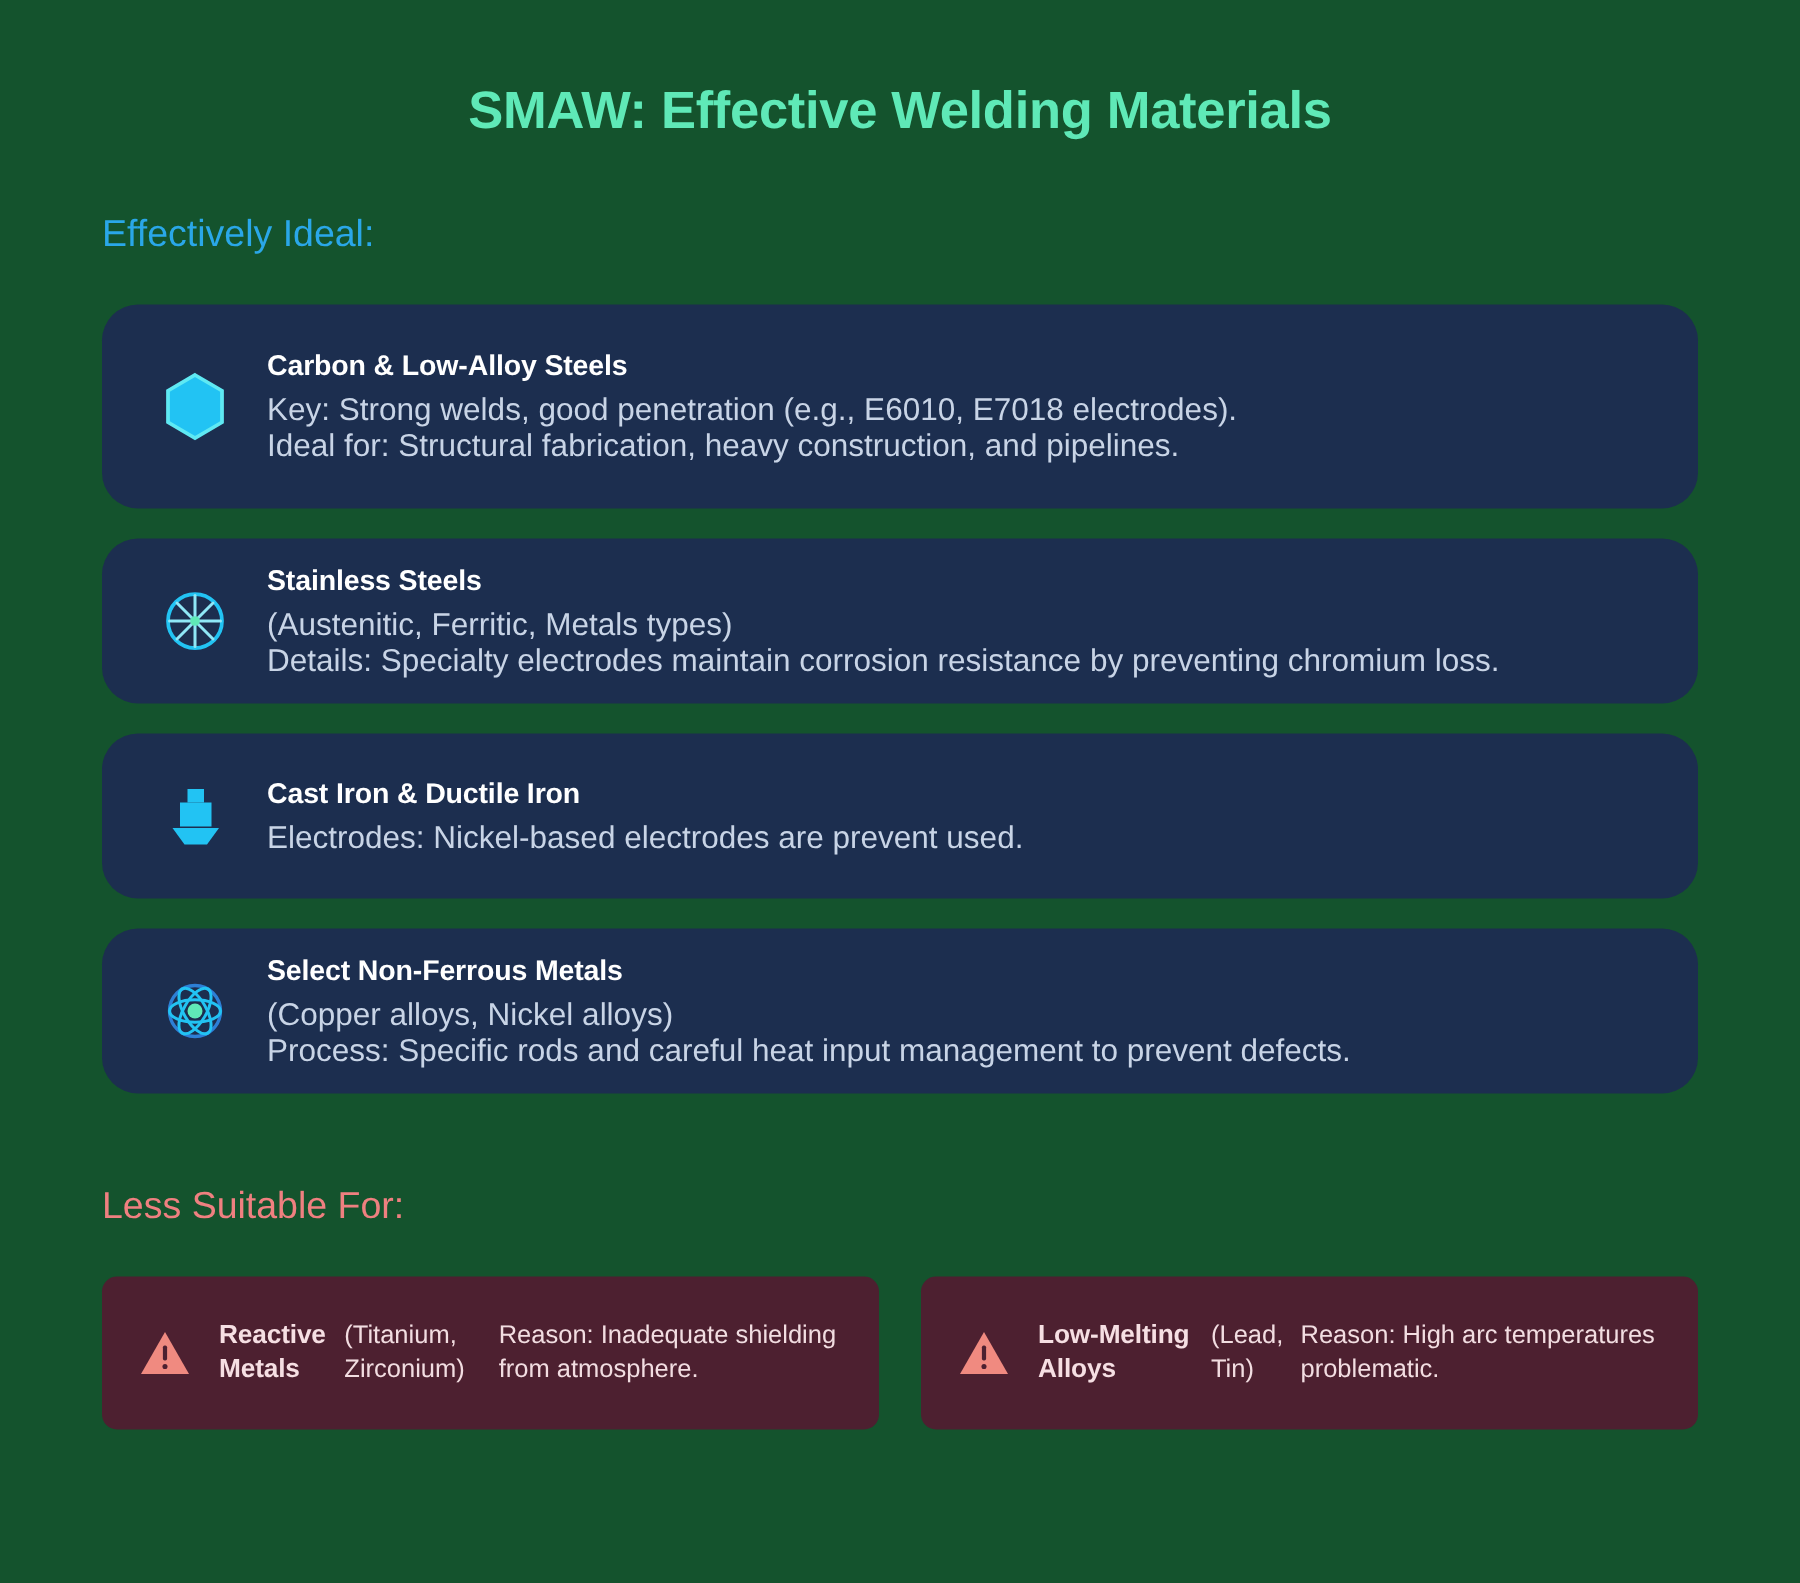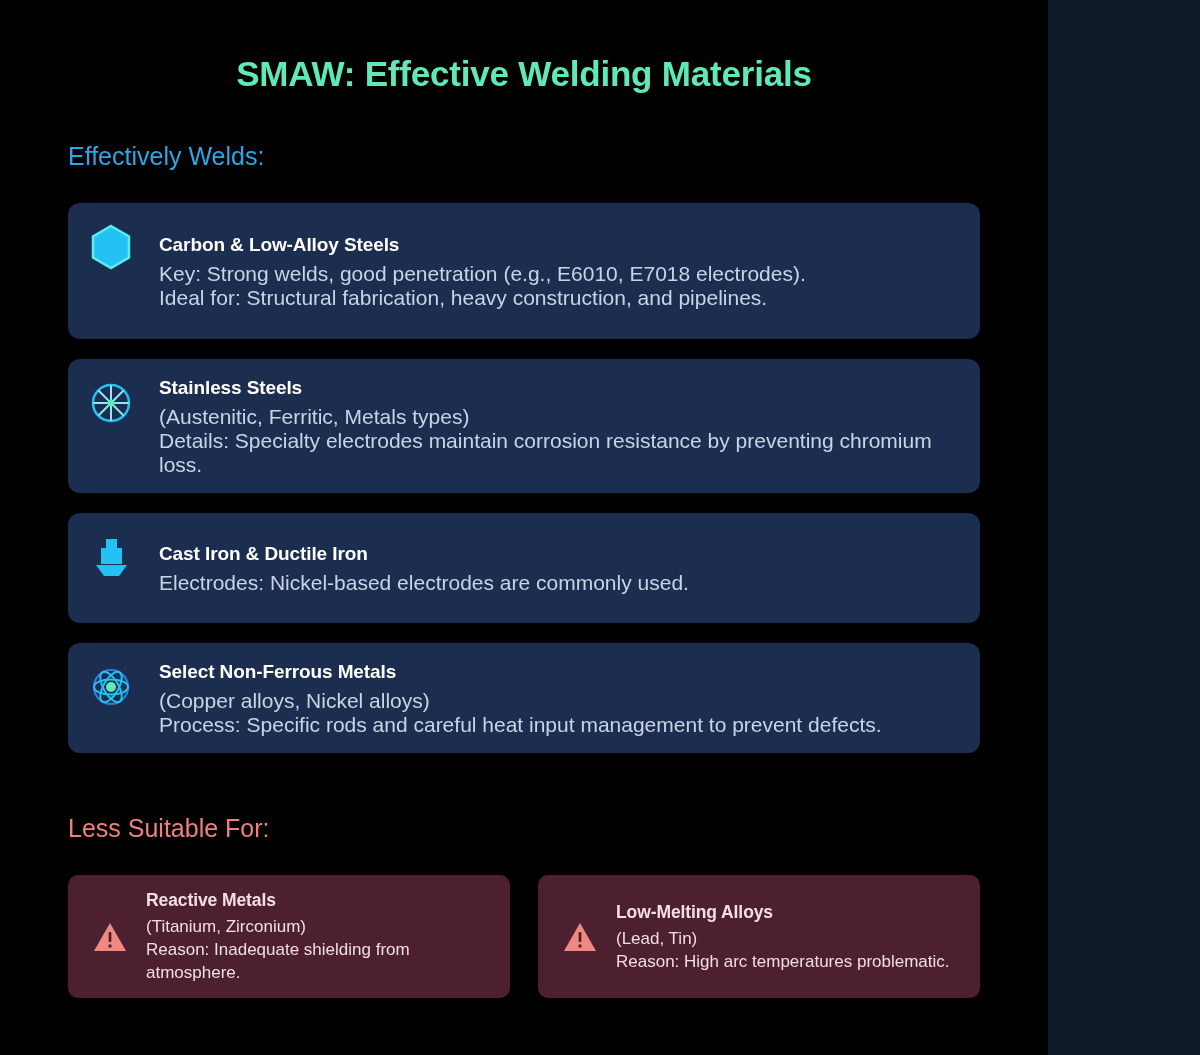--- a/index.html
+++ b/index.html
@@ -7,23 +7,23 @@
   html, body {
     width: 1200px;
     height: 1055px;
     background: #0d1829;
     font-family: "Liberation Sans", sans-serif;
     overflow: hidden;
   }
 
   .page {
     position: relative;
-    width: 1048px;
+    width: 1200px;
     height: 1055px;
-    background: #000000;
+    background: #14532d;
     padding: 0;
   }
 
   
   .title {
     text-align: center;
     font-size: 35px;
     font-weight: bold;
     color: #5fe9b7;
     letter-spacing: -0.2px;
@@ -52,23 +52,24 @@
   .cards {
     margin-top: 32px;
     display: flex;
     flex-direction: column;
     gap: 20px;
     padding: 0 68px;
   }
 
   .card {
     background: #1c2e4f;
-    border-radius: 12px;
-    display: flex;
-    padding: 16px 9px;
+    border-radius: 24px;
+    display: flex;
+    align-items: center;
+    padding: 16px 28px;
     min-height: 110px;
   }
   .card.tall { min-height: 136px; }
 
   .card-icon {
     flex: 0 0 56px;
     width: 56px;
     height: 56px;
     display: flex;
     align-items: center;
@@ -120,21 +121,21 @@
     flex: 0 0 36px;
     width: 36px;
     height: 36px;
     display: flex;
     align-items: center;
     justify-content: center;
     margin-right: 18px;
     margin-left: 4px;
   }
 
-  .warn-body { display: flex; flex-direction: column; }
+  .warn-body { display: flex; flex-direction: row; }
 
   .warn-title {
     font-size: 17.5px;
     font-weight: bold;
     color: #f6dfe3;
     line-height: 23px;
     margin-bottom: 3px;
     letter-spacing: -0.1px;
   }
 
@@ -146,21 +147,21 @@
 
   svg { display: block; overflow: visible; }
 </style>
 </head>
 <body>
 
 <div class="page">
 
   <h1 class="title">SMAW: Effective Welding Materials</h1>
 
-  <h2 class="section-heading good">Effectively Welds:</h2>
+  <h2 class="section-heading good">Effectively Ideal:</h2>
 
   <div class="cards">
 
     <div class="card tall">
       <div class="card-icon">
         <svg width="42" height="46" viewBox="0 0 42 46">
           <polygon points="21,2 39,12.5 39,33.5 21,44 3,33.5 3,12.5" fill="#22c3f3" stroke="#5fe9f3" stroke-width="2.5"></polygon>
         </svg>
       </div>
       <div class="card-body">
@@ -193,21 +194,21 @@
     <div class="card">
       <div class="card-icon">
         <svg width="42" height="46" viewBox="0 0 42 46">
           <rect x="16" y="5" width="11" height="9" fill="#22c3f3"></rect>
           <rect x="11" y="14" width="21" height="16" fill="#22c3f3"></rect>
           <polygon points="6,31 37,31 29,42 14,42" fill="#22c3f3"></polygon>
         </svg>
       </div>
       <div class="card-body">
         <div class="card-title">Cast Iron &amp; Ductile Iron</div>
-        <div class="card-line">Electrodes: Nickel-based electrodes are commonly used.</div>
+        <div class="card-line">Electrodes: Nickel-based electrodes are prevent used.</div>
       </div>
     </div>
 
     <div class="card">
       <div class="card-icon">
         <svg width="46" height="46" viewBox="0 0 46 46">
           <circle cx="23" cy="23" r="17" fill="none" stroke="#2d7fd6" stroke-width="2.2"></circle>
           <ellipse cx="23" cy="23" rx="17" ry="7.5" fill="none" stroke="#22c3f3" stroke-width="2"></ellipse>
           <ellipse cx="23" cy="23" rx="17" ry="7.5" fill="none" stroke="#22c3f3" stroke-width="2" transform="rotate(60 23 23)"></ellipse>
           <ellipse cx="23" cy="23" rx="17" ry="7.5" fill="none" stroke="#22c3f3" stroke-width="2" transform="rotate(-60 23 23)"></ellipse>

